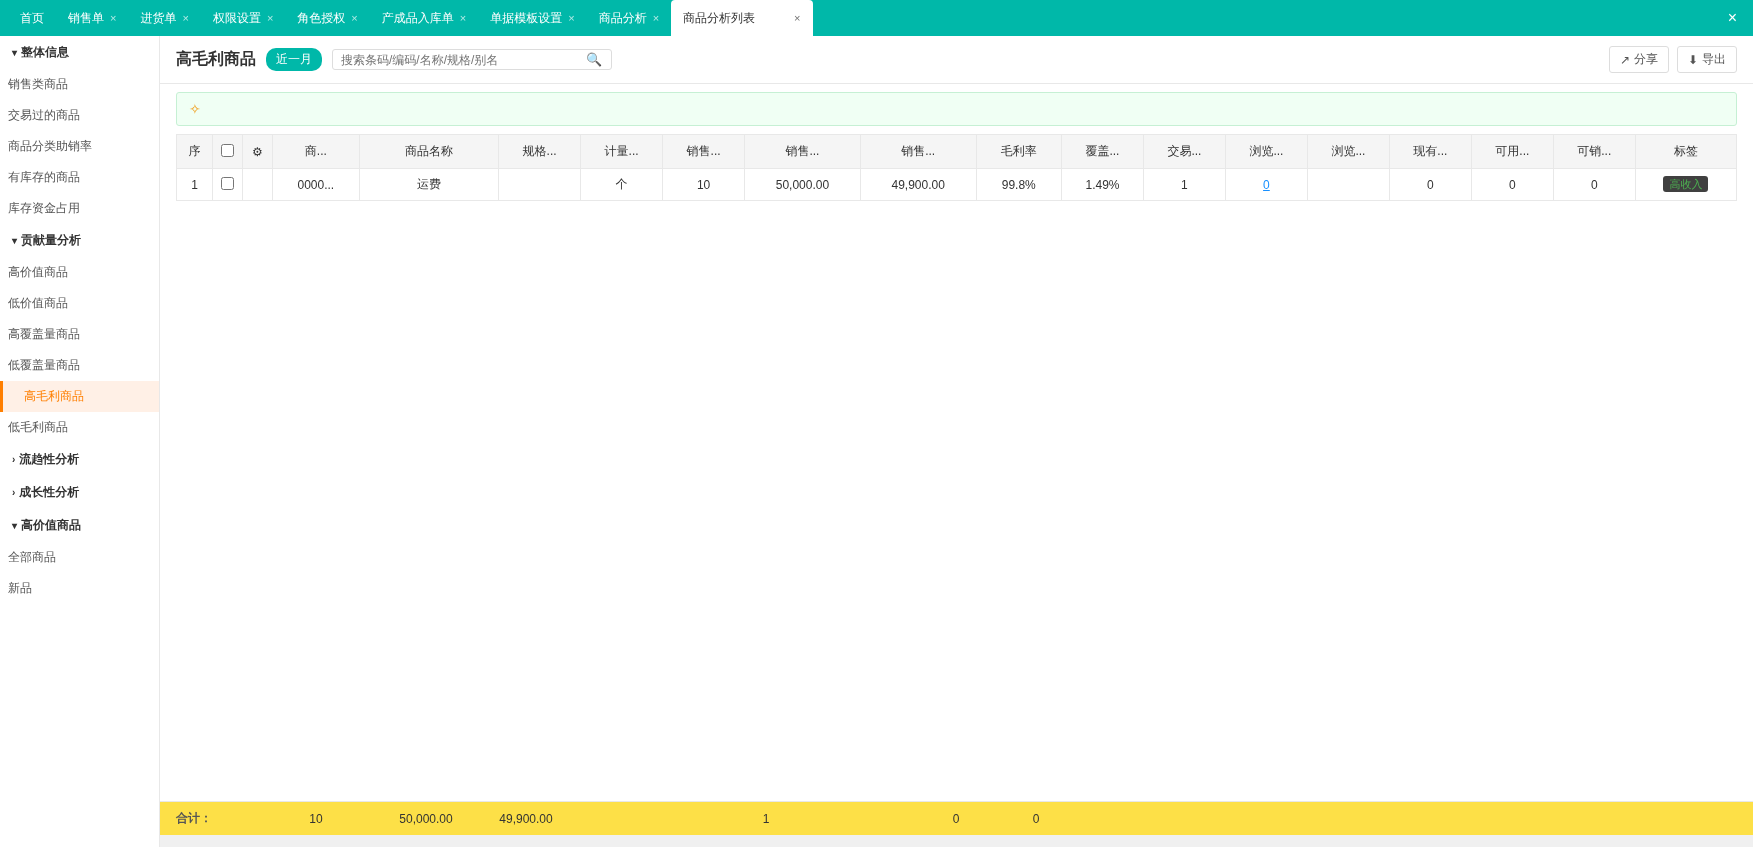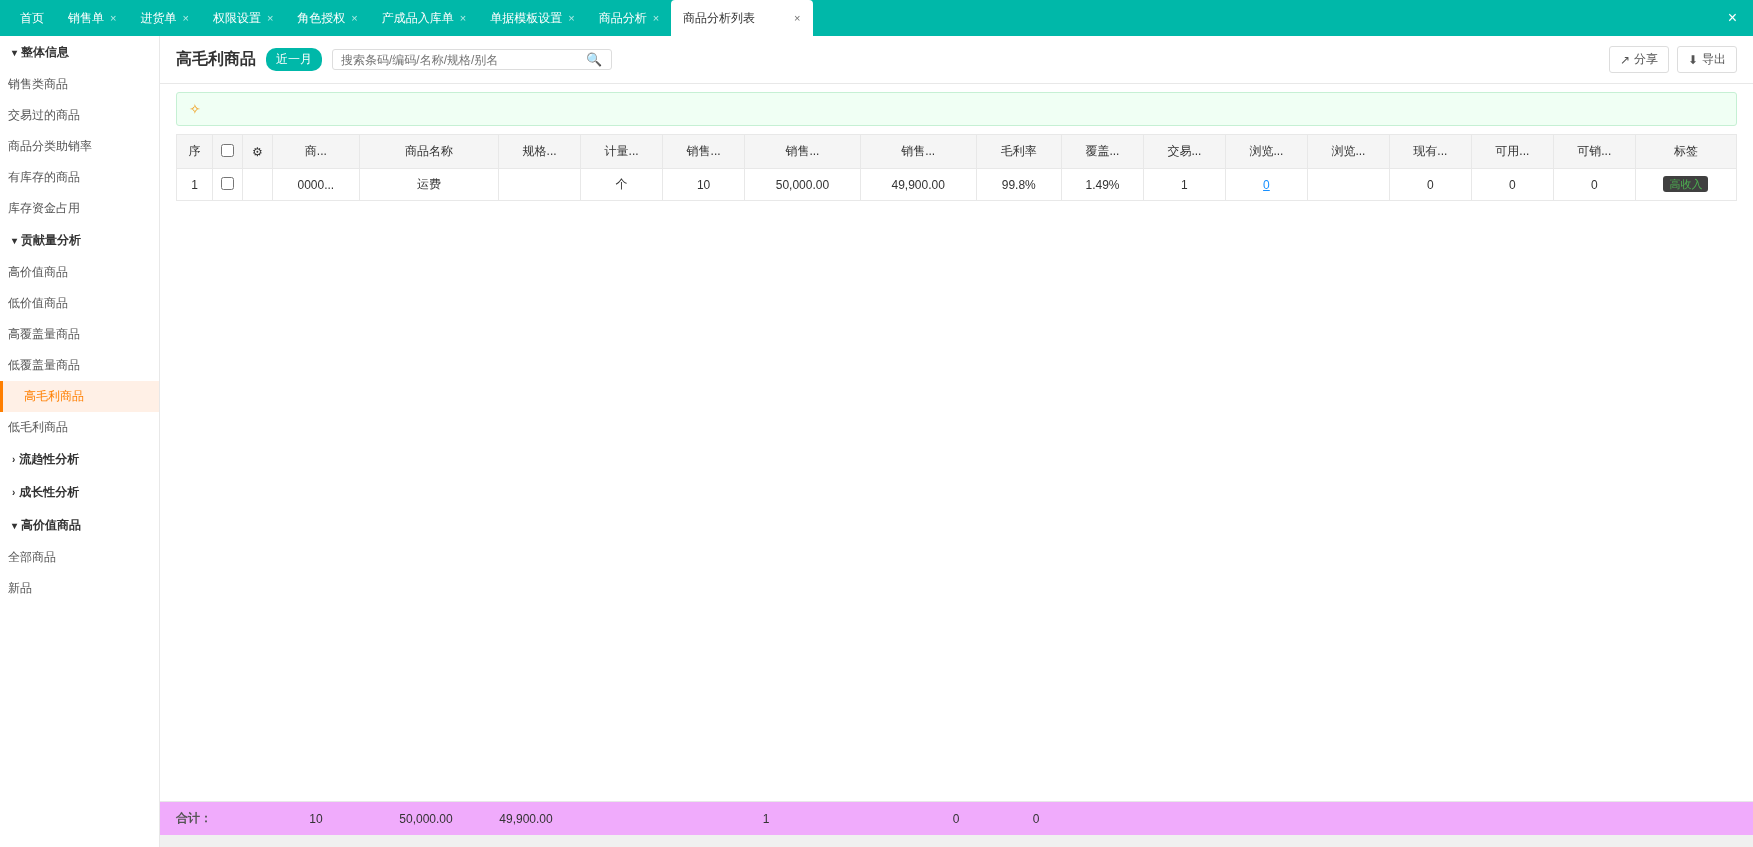--- a/index.html
+++ b/index.html
@@ -201,21 +201,21 @@
       font-size: 11px;
     }
     .link-0 { color: #1890ff; text-decoration: underline; cursor: pointer; }
 
     
     .footer-total {
       display: flex;
       align-items: center;
       border-top: 1px solid #e8e8e8;
       padding: 8px 16px;
-      background: #f0abfc;
+      background: #fde047;
       flex-shrink: 0;
       font-size: 12px;
       color: #333;
     }
     .footer-total-label { width: 80px; font-weight: bold; color: #555; }
     .footer-cells {
       display: flex;
       flex: 1;
       gap: 0;
     }

